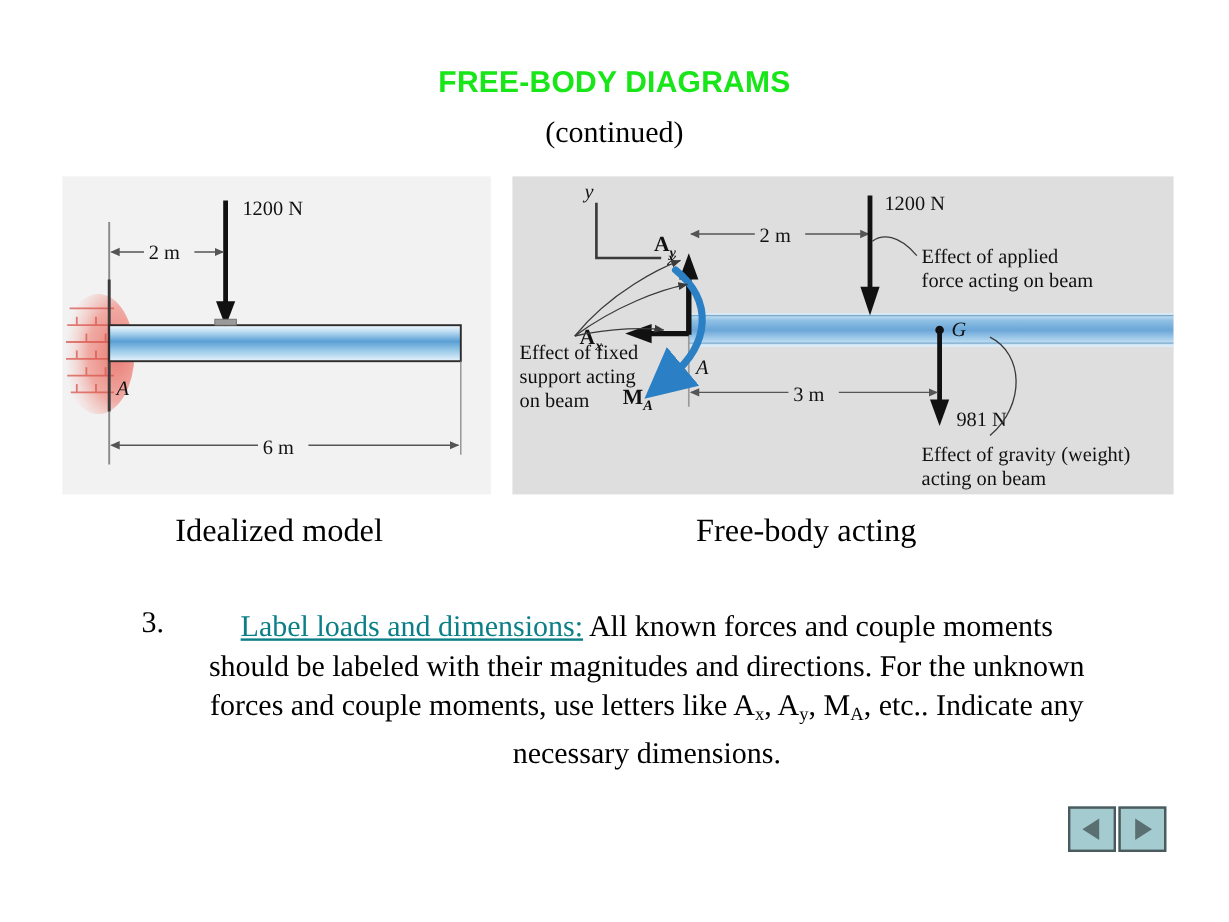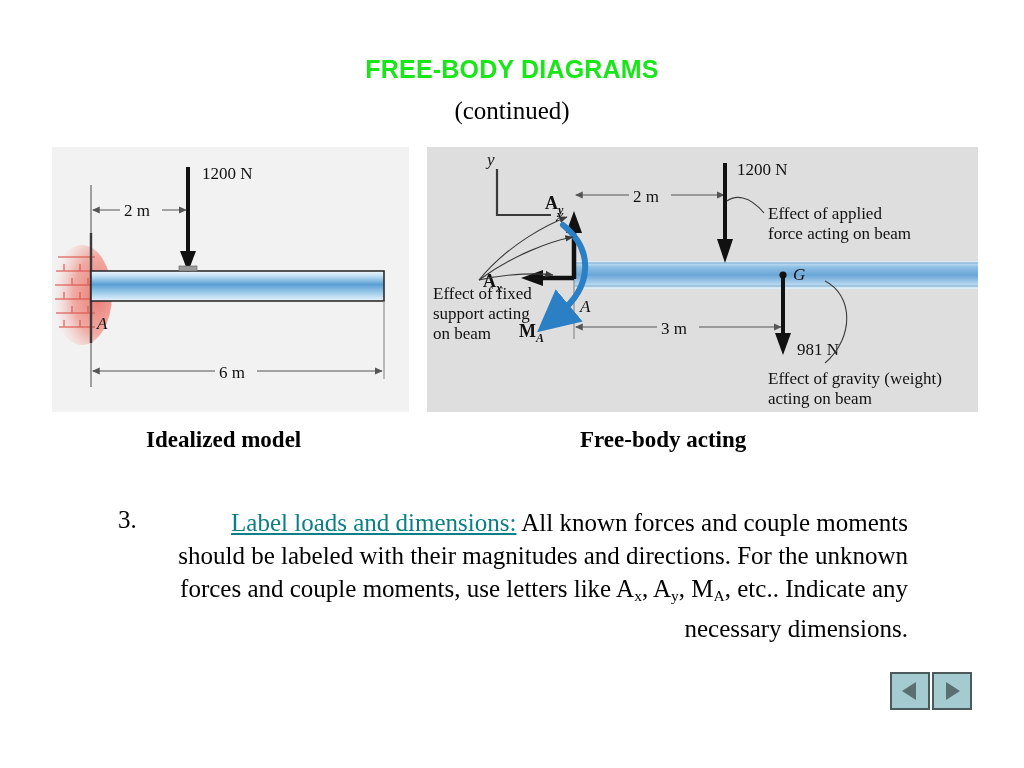--- a/index.html
+++ b/index.html
@@ -59,24 +59,23 @@
     height: 265px;
     background: #dedede;
   }
   .panel-left svg, .panel-right svg {
     display: block;
   }
 
   
   .caption {
     position: absolute;
-    font-size: 23px;
+    font-size: 27px;
     color: #000;
     white-space: nowrap;
-    font-weight: bold;
   }
   .caption-left  { left: 146px; top: 427px; }
   .caption-right { left: 580px; top: 427px; }
 
   
   .bullet {
     position: absolute;
     left: 118px;
     top: 506px;
     width: 790px;
@@ -86,21 +85,21 @@
     left: 0;
     top: 0;
     font-size: 25px;
     color: #000;
   }
   .bullet-body {
     margin-left: 52px;
     font-size: 25px;
     line-height: 33px;
     color: #000;
-    text-align: right;
+    text-align: center;
   }
   .lead-in {
     color: #0a7f86;
     text-decoration: underline;
   }
   .bullet-body sub {
     font-size: 0.62em;
     vertical-align: -0.28em;
   }
 

